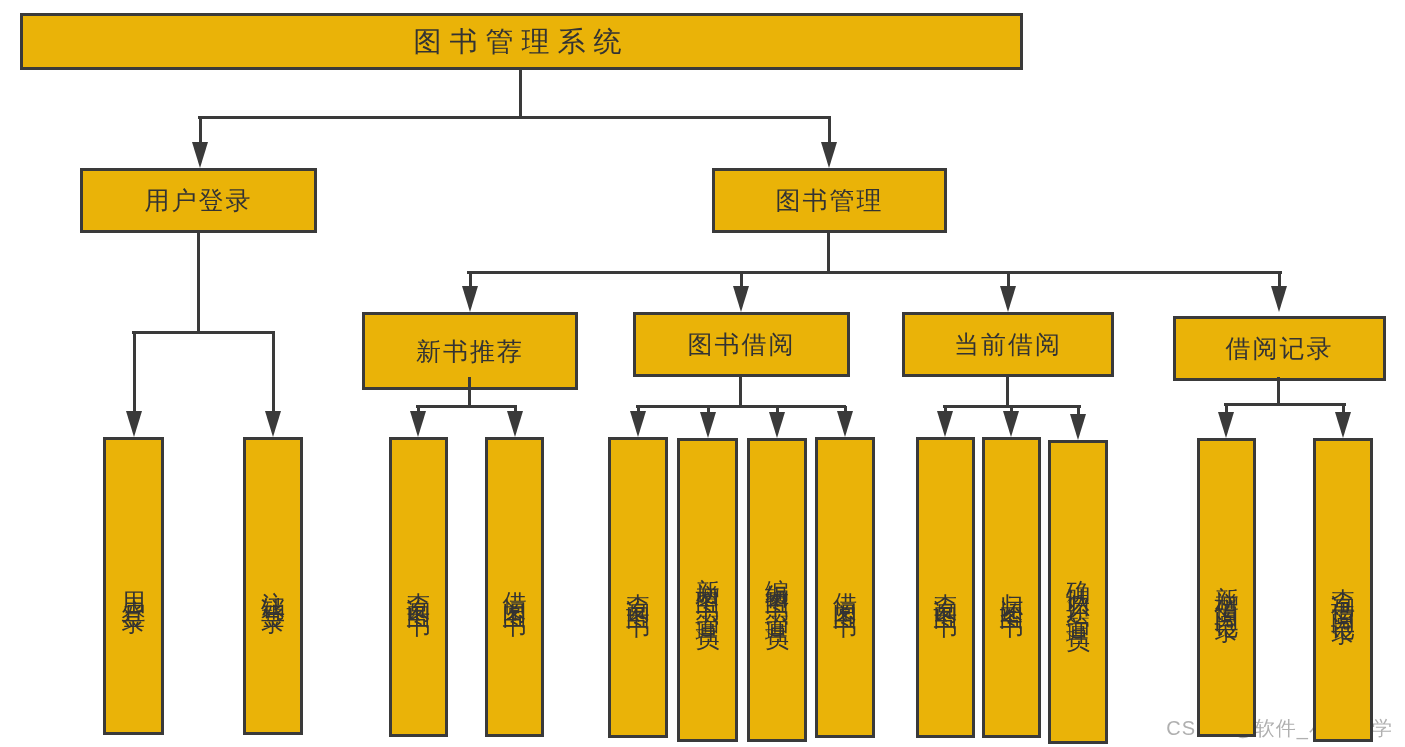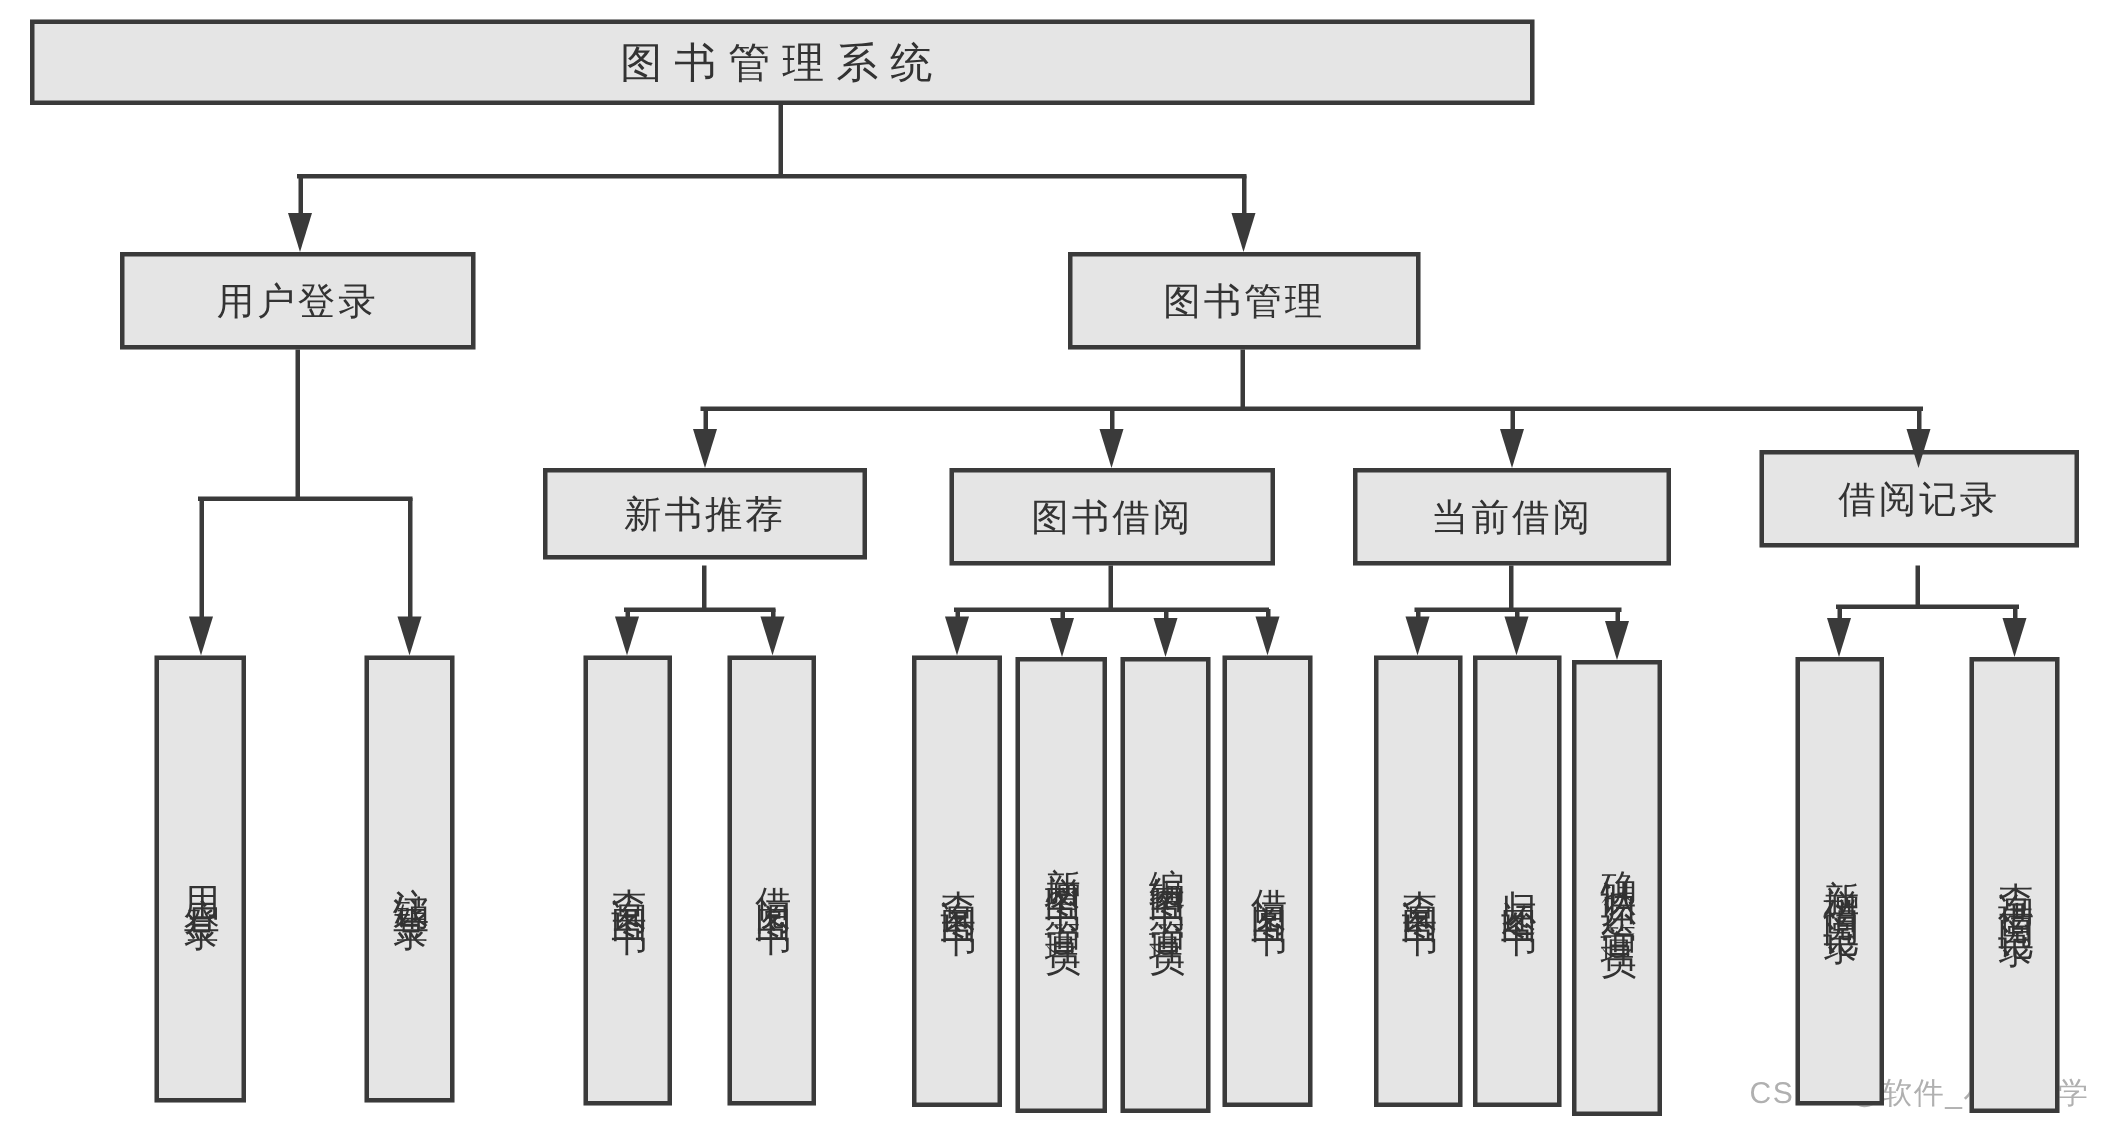--- a/index.html
+++ b/index.html
@@ -12,21 +12,21 @@
     position: relative;
     width: 1405px;
     height: 747px;
     background: var(--bg-color, #ffffff);
     overflow: hidden;
   }
   .node {
     position: absolute;
     box-sizing: border-box;
     border: 3px solid var(--line-color, #3a3a3a);
-    background: #e5e5e5;
+    background: #eab308;
     display: flex;
     align-items: center;
     justify-content: center;
     color: var(--text-color, #333333);
   }
   .node.horizontal span {
     font-size: 25px;
     letter-spacing: 2px;
     white-space: nowrap;
   }
@@ -76,30 +76,30 @@
     </div>
     <div class="node horizontal" style="left: 712px; top: 168px; width: 235px; height: 65px;">
       <span>图书管理</span>
     </div>
     <div class="node vertical" style="left: 103px; top: 437px; width: 61px; height: 298px;">
       <span>用户登录</span>
     </div>
     <div class="node vertical" style="left: 243px; top: 437px; width: 60px; height: 298px;">
       <span>注销登录</span>
     </div>
-    <div class="node horizontal" style="left: 362px; top: 312px; width: 216px; height: 61px;">
+    <div class="node horizontal" style="left: 362px; top: 312px; width: 216px; height: 78px;">
       <span>新书推荐</span>
     </div>
     <div class="node horizontal" style="left: 902px; top: 312px; width: 212px; height: 65px;">
       <span>当前借阅</span>
     </div>
     <div class="node horizontal" style="left: 633px; top: 312px; width: 217px; height: 65px;">
       <span>图书借阅</span>
     </div>
-    <div class="node horizontal" style="left: 1173px; top: 300px; width: 213px; height: 65px;">
+    <div class="node horizontal" style="left: 1173px; top: 316px; width: 213px; height: 65px;">
       <span>借阅记录</span>
     </div>
     <div class="node vertical" style="left: 389px; top: 437px; width: 59px; height: 300px;">
       <span>查询图书</span>
     </div>
     <div class="node vertical" style="left: 485px; top: 437px; width: 59px; height: 300px;">
       <span>借阅图书</span>
     </div>
     <div class="node vertical" style="left: 608px; top: 437px; width: 60px; height: 301px;">
       <span>查询图书</span>

